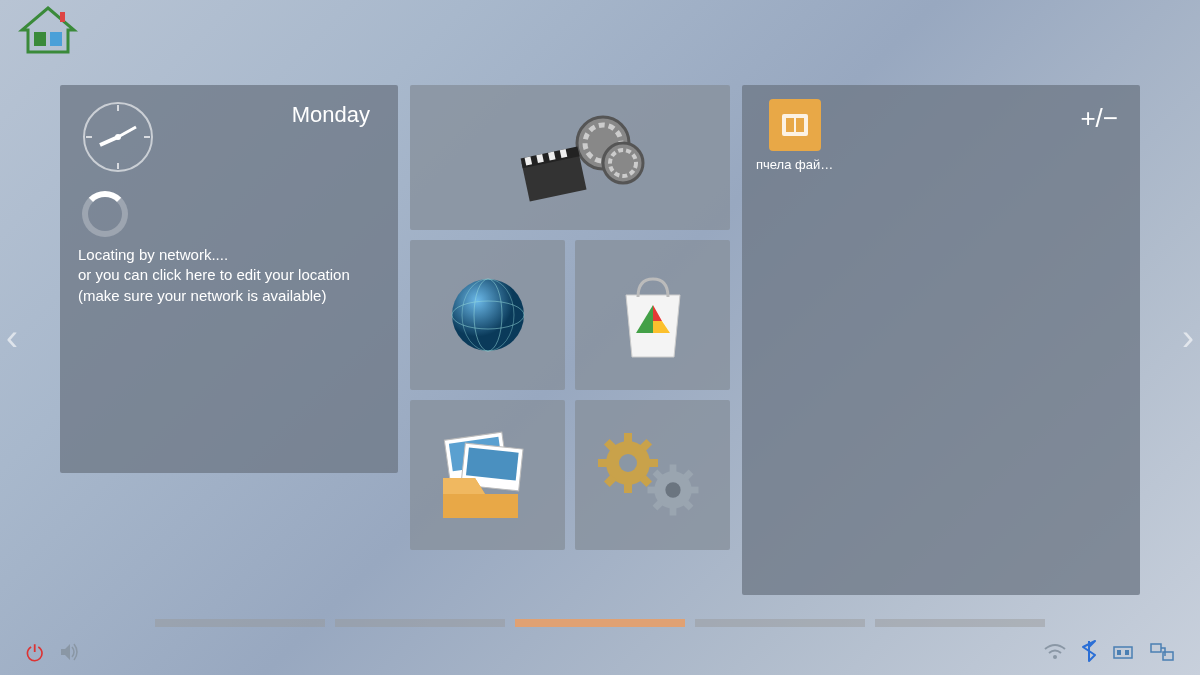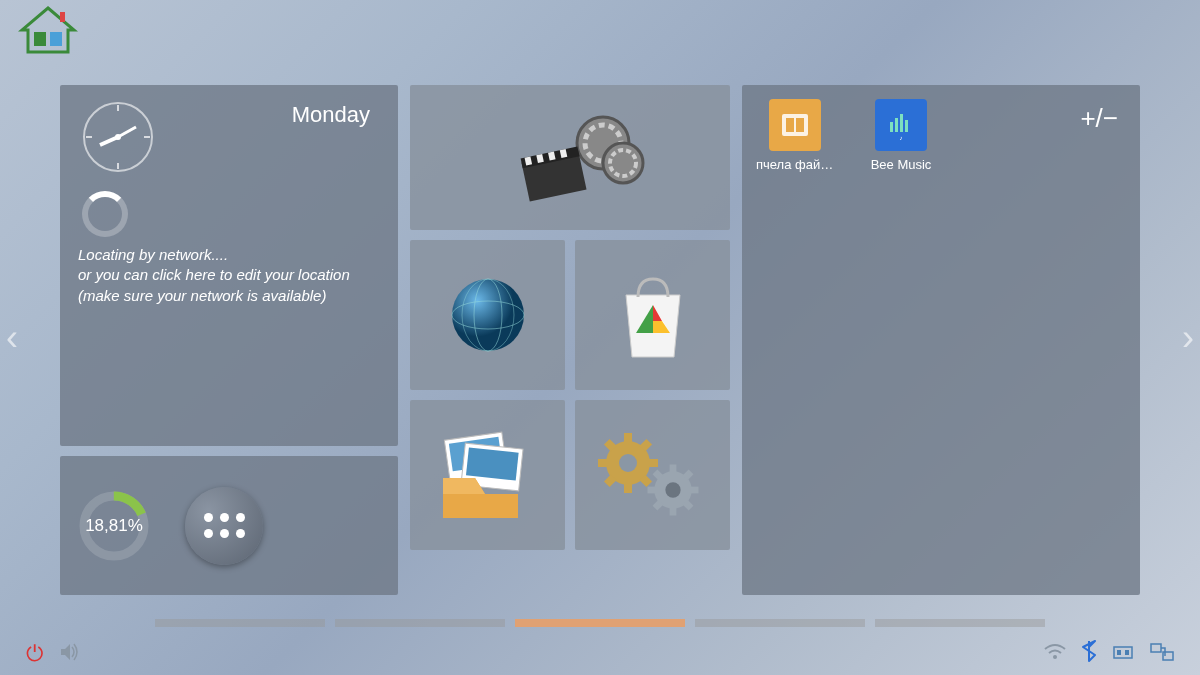--- a/index.html
+++ b/index.html
@@ -27,21 +27,21 @@
     color: #fff;
     overflow: hidden;
   }
   .tile-light { background: rgba(135,145,158,0.82); }
   
   .clock-tile { height: 388px; padding: 12px 18px; font-size: 16px; }
   .clock-row { display:flex; align-items:flex-start; gap:14px; }
   .clock-face { width:80px; height:80px; position:relative; }
   .date-block { flex:1; text-align:right; font-size:22px; line-height:1.6; padding-right:10px; }
   .loading-ring { width:46px; height:46px; border:6px solid rgba(255,255,255,0.25); border-top-color:#fff; border-radius:50%; margin:14px 0 8px 4px; }
-  .loc-text { font-size:15px; line-height:1.35; white-space:pre-line;font-style:italic; }
+  .loc-text { font-size:15px; line-height:1.35; white-space:pre-line; }
   
   .mem-tile { height: 150px; display:flex; align-items:center; gap:35px; padding-left:18px; }
   .mem-ring { width:72px; height:72px; position:relative; }
   .mem-ring svg { position:absolute; inset:0; }
   .mem-label { position:absolute; inset:0; display:flex; align-items:center; justify-content:center; font-size:17px; color:#fff; }
   .apps-btn { width:78px; height:78px; border-radius:50%; background:radial-gradient(circle at 30% 30%, #8a94a2, #5c6572); display:flex; align-items:center; justify-content:center; box-shadow:0 2px 6px rgba(0,0,0,0.35); }
   .apps-btn .dots { display:grid; grid-template-columns:repeat(3,9px); grid-template-rows:repeat(2,9px); gap:7px; }
   .apps-btn .dots span { width:9px; height:9px; background:#fff; border-radius:50%; }
   
   .tile-row { display:flex; gap:10px; }
@@ -108,39 +108,20 @@
           <div>Monday</div>
           <div style="height:12px"></div>
         </div>
       </div>
       <div class="loading-ring"></div>
       <div class="loc-text">Locating by network....
   or you can click here to edit your location
   (make sure your network is available)</div>
     </div>
 
-    <div class="tile mem-tile h150">
-      <div class="mem-ring">
-        <svg viewBox="0 0 72 72">
-          <circle cx="36" cy="36" r="30" fill="none" stroke="rgba(255,255,255,0.15)" stroke-width="9"></circle>
-          <circle cx="36" cy="36" r="30" fill="none" stroke="#8bc34a" stroke-width="9" stroke-dasharray="35 153" transform="rotate(-90 36 36)"></circle>
-        </svg>
-        <div class="mem-label">18,81%</div>
-      </div>
-      <div class="apps-btn">
-        <div class="dots">
-          <span></span>
-            <span></span>
-            <span></span>
-            <span></span>
-            <span></span>
-            <span></span>
-        </div>
-      </div>
-    </div>
   </div>
 
   <div class="mid-col">
     <div class="tile tile-light mid-top">
       <svg width="150" height="100" viewBox="0 0 150 100">
         <circle cx="108" cy="35" r="26" fill="#888" stroke="#555" stroke-width="3"></circle>
         <circle cx="108" cy="35" r="18" fill="none" stroke="#ccc" stroke-width="5" stroke-dasharray="6 4"></circle>
         <circle cx="128" cy="55" r="20" fill="#888" stroke="#555" stroke-width="3"></circle>
         <circle cx="128" cy="55" r="13" fill="none" stroke="#ccc" stroke-width="4" stroke-dasharray="5 3"></circle>
         <rect x="30" y="48" width="58" height="40" fill="#333" transform="rotate(-12 59 68)"></rect>
@@ -233,34 +214,20 @@
         <div class="app-item">
           <div class="app-icon" style="background:#e8a847">
             <svg width="34" height="34" viewBox="0 0 34 34">
                 <rect x="4" y="6" width="26" height="22" fill="#fff" opacity="0.85" rx="2"></rect>
                 <rect x="8" y="10" width="8" height="14" fill="#e8a847"></rect>
                 <rect x="18" y="10" width="8" height="14" fill="#e8a847"></rect>
               </svg>
           </div>
           <div class="app-label">пчела файл...</div>
         </div>
-        <div class="app-item">
-          <div class="app-icon" style="background:#2b6fd6">
-            <svg width="34" height="34" viewBox="0 0 34 34">
-                <g fill="#7de0c0">
-                  <rect x="6" y="14" width="3" height="10"></rect>
-                  <rect x="11" y="10" width="3" height="14"></rect>
-                  <rect x="16" y="6" width="3" height="18"></rect>
-                  <rect x="21" y="12" width="3" height="12"></rect>
-                </g>
-                <text x="17" y="32" font-size="6" fill="#fff" text-anchor="middle">♪</text>
-              </svg>
-          </div>
-          <div class="app-label">Bee Music</div>
-        </div>
         <div class="plusminus">+/−</div>
       </div>
     </div>
   </div>
 
 </div>
 
 <div class="pager">
   <div class="seg"></div>
   <div class="seg"></div>

